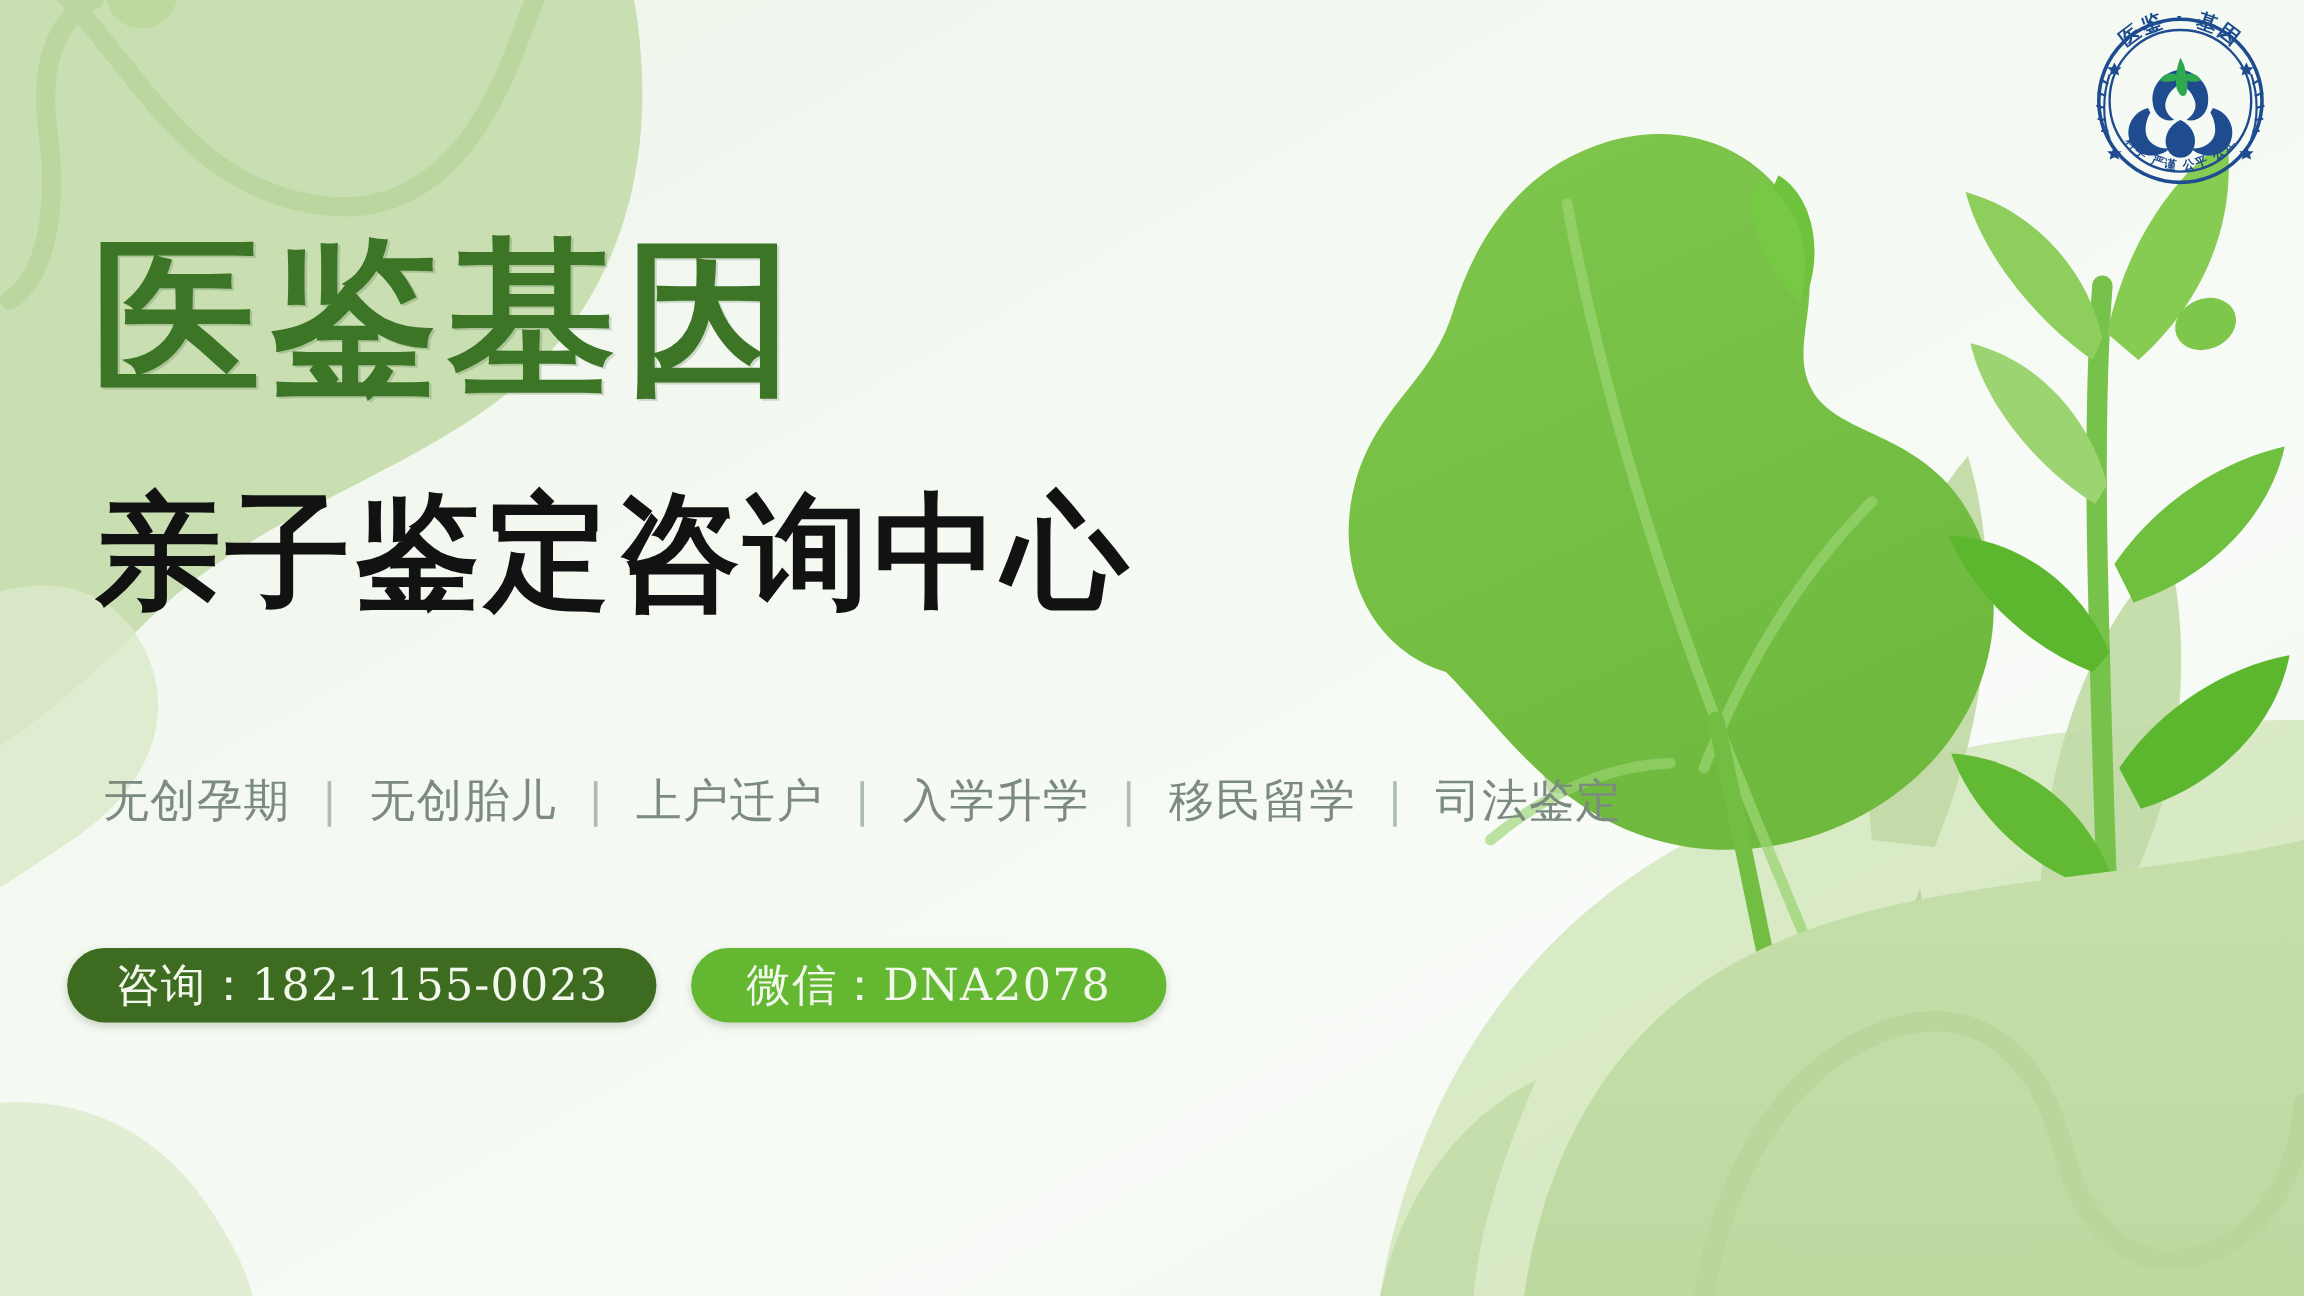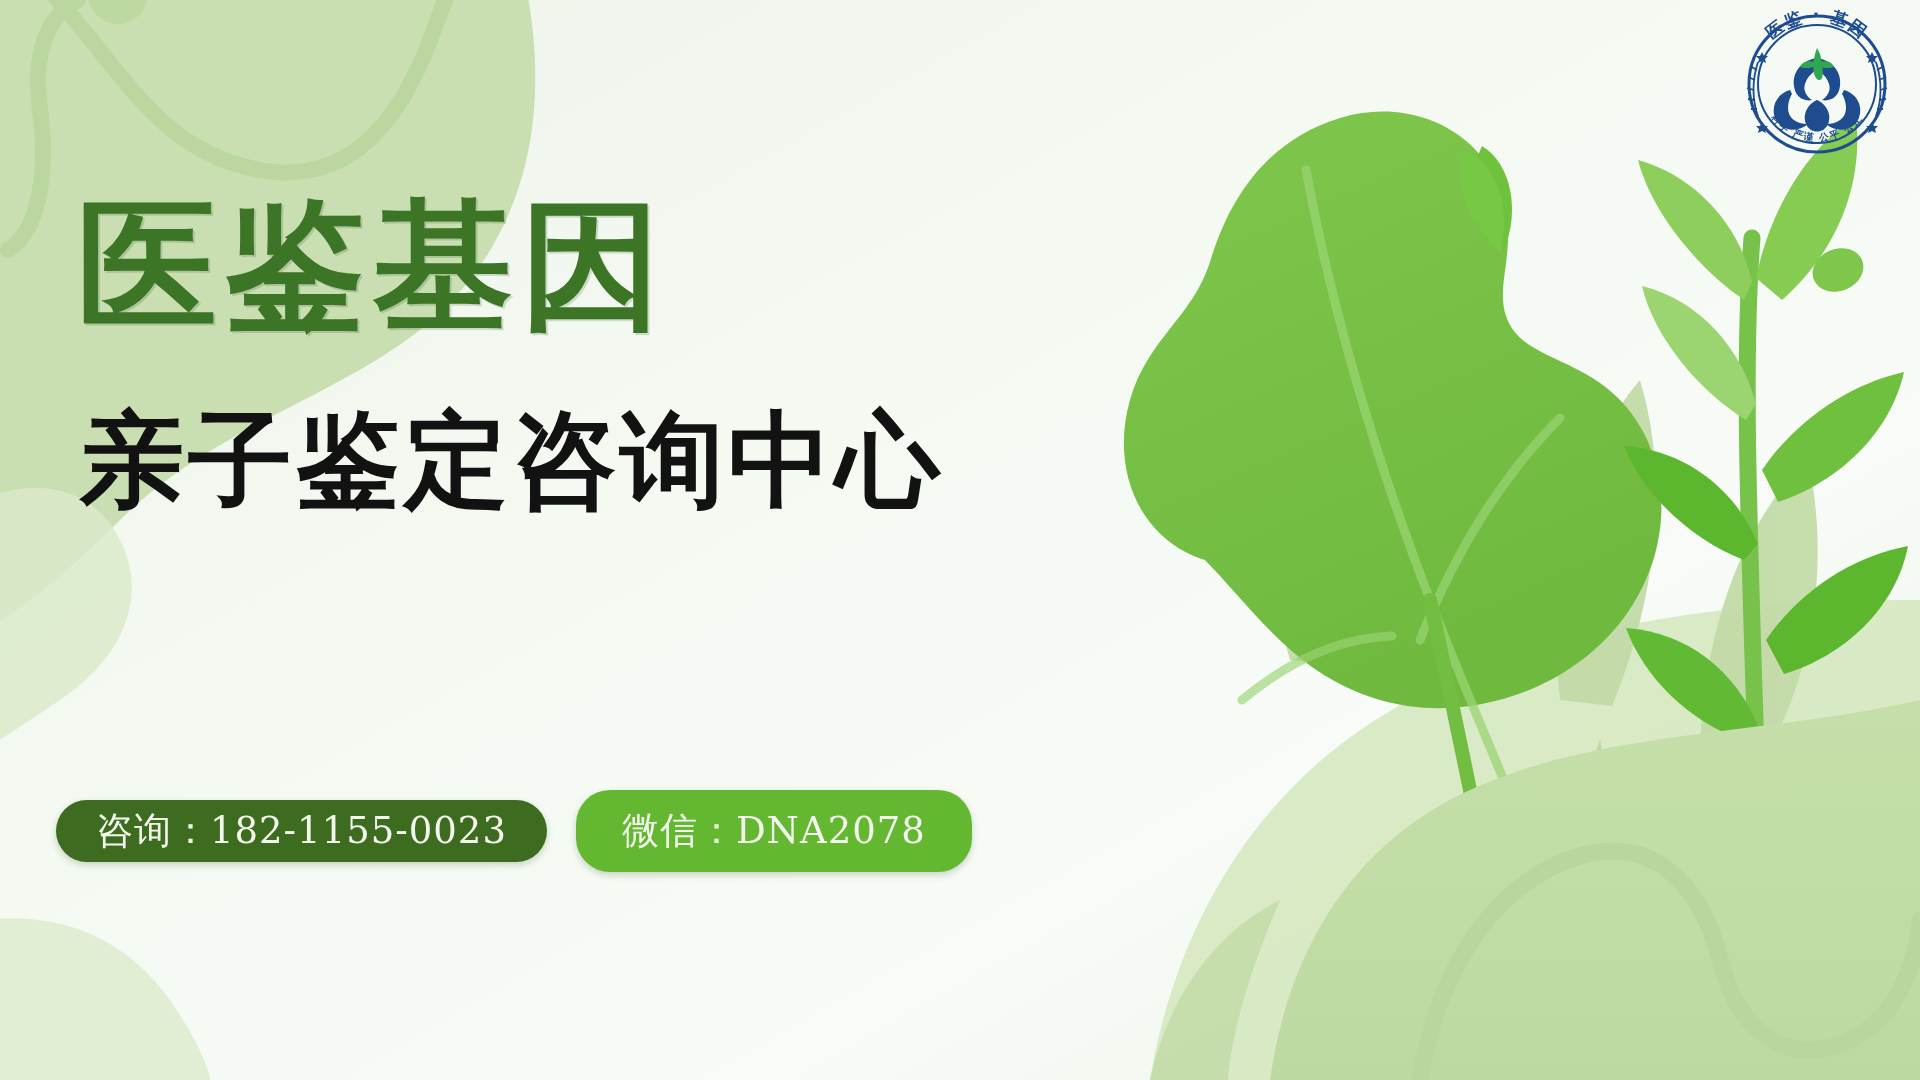--- a/index.html
+++ b/index.html
@@ -48,21 +48,21 @@
   .pills{position:absolute;left:56px;top:790px;display:flex;align-items:center;gap:29px;}
   .pill{
     display:flex;align-items:center;justify-content:center;
     height:62px;border-radius:34px;
     font-family:"DejaVu Serif","Liberation Serif",serif;
     font-size:37px;letter-spacing:1px;
     color:#f3f8ec;white-space:nowrap;
     box-shadow:0 3px 7px rgba(60,100,45,.25);
   }
   .pill-phone{background:#3d6b1f;padding:0 40px;}
-  .pill-wechat{background:#63b731;padding:10px 46px;}
+  .pill-wechat{background:#63b731;padding:0 46px;}
 
   
   .logo{position:absolute;right:14px;top:4px;width:178px;height:150px;z-index:60;}
   .logo svg{display:block;}
 </style>
 </head>
 <body>
 
 <div class="banner">
 
@@ -172,20 +172,33 @@
       <path d="M 1150,1080 C 1170,990 1220,930 1280,900 C 1250,970 1232,1030 1228,1080 Z" fill="#b6d398" opacity="0.55"></path>
     </g>
   </svg>
 
   <div class="content">
 
     <div class="title-main">医鉴基因</div>
 
     <div class="title-sub">亲子鉴定咨询中心</div>
 
+    <div class="tagline">
+      <span>无创孕期</span>
+      <span class="sep">|</span>
+      <span>无创胎儿</span>
+      <span class="sep">|</span>
+      <span>上户迁户</span>
+      <span class="sep">|</span>
+      <span>入学升学</span>
+      <span class="sep">|</span>
+      <span>移民留学</span>
+      <span class="sep">|</span>
+      <span>司法鉴定</span>
+    </div>
 
     <div class="pills">
       <div class="pill pill-phone">咨询：182-1155-0023</div>
       <div class="pill pill-wechat">微信：DNA2078</div>
     </div>
   </div>
 
   <div class="logo">
     <svg viewBox="0 0 178 150" xmlns="http://www.w3.org/2000/svg">
       <defs>

